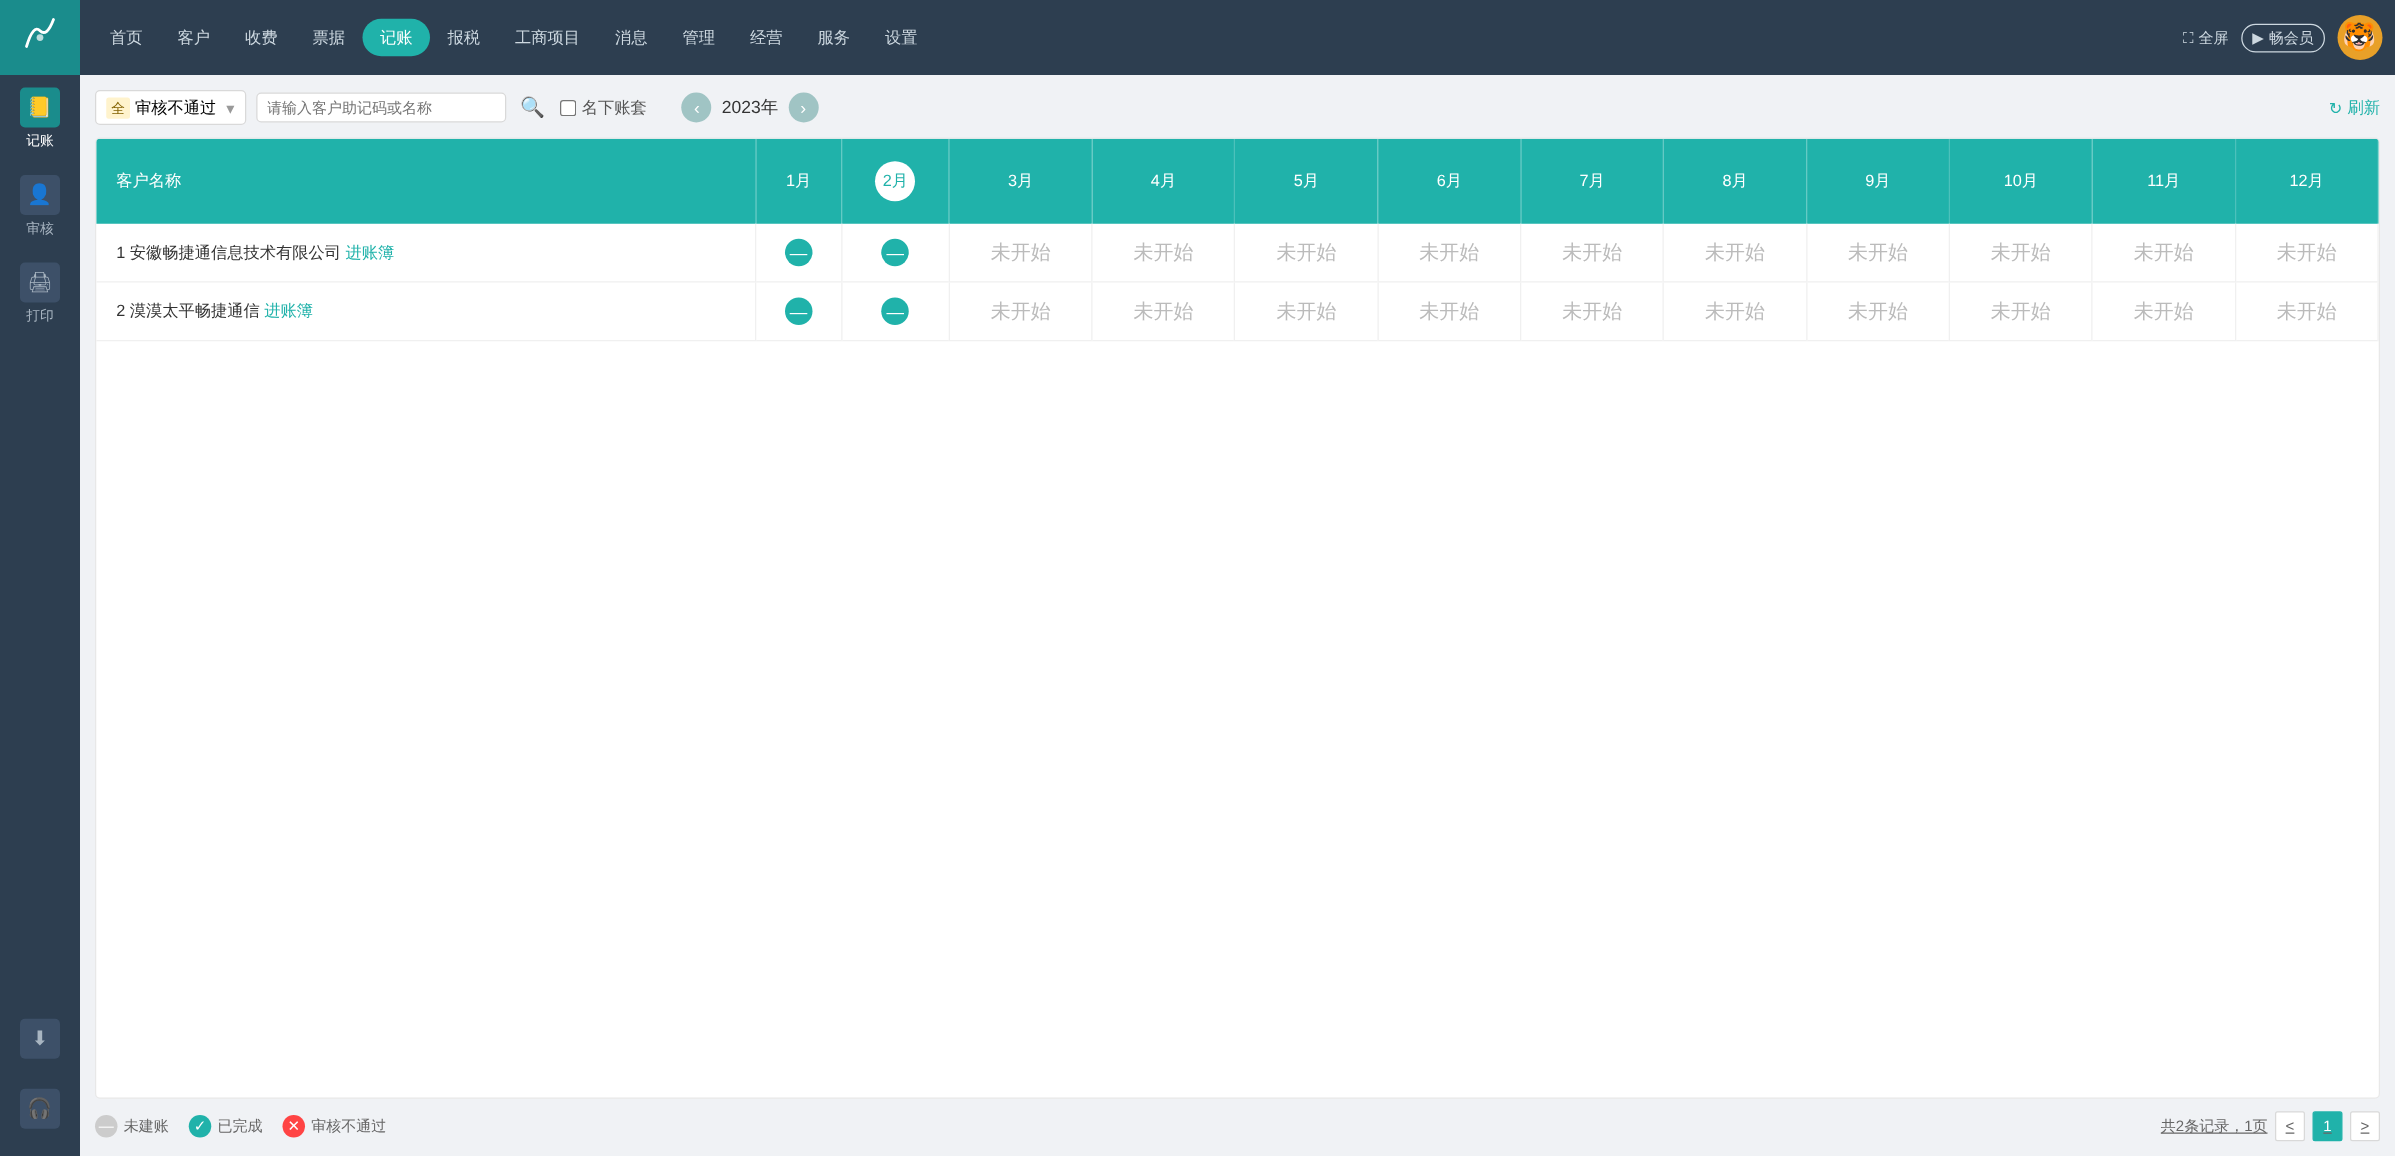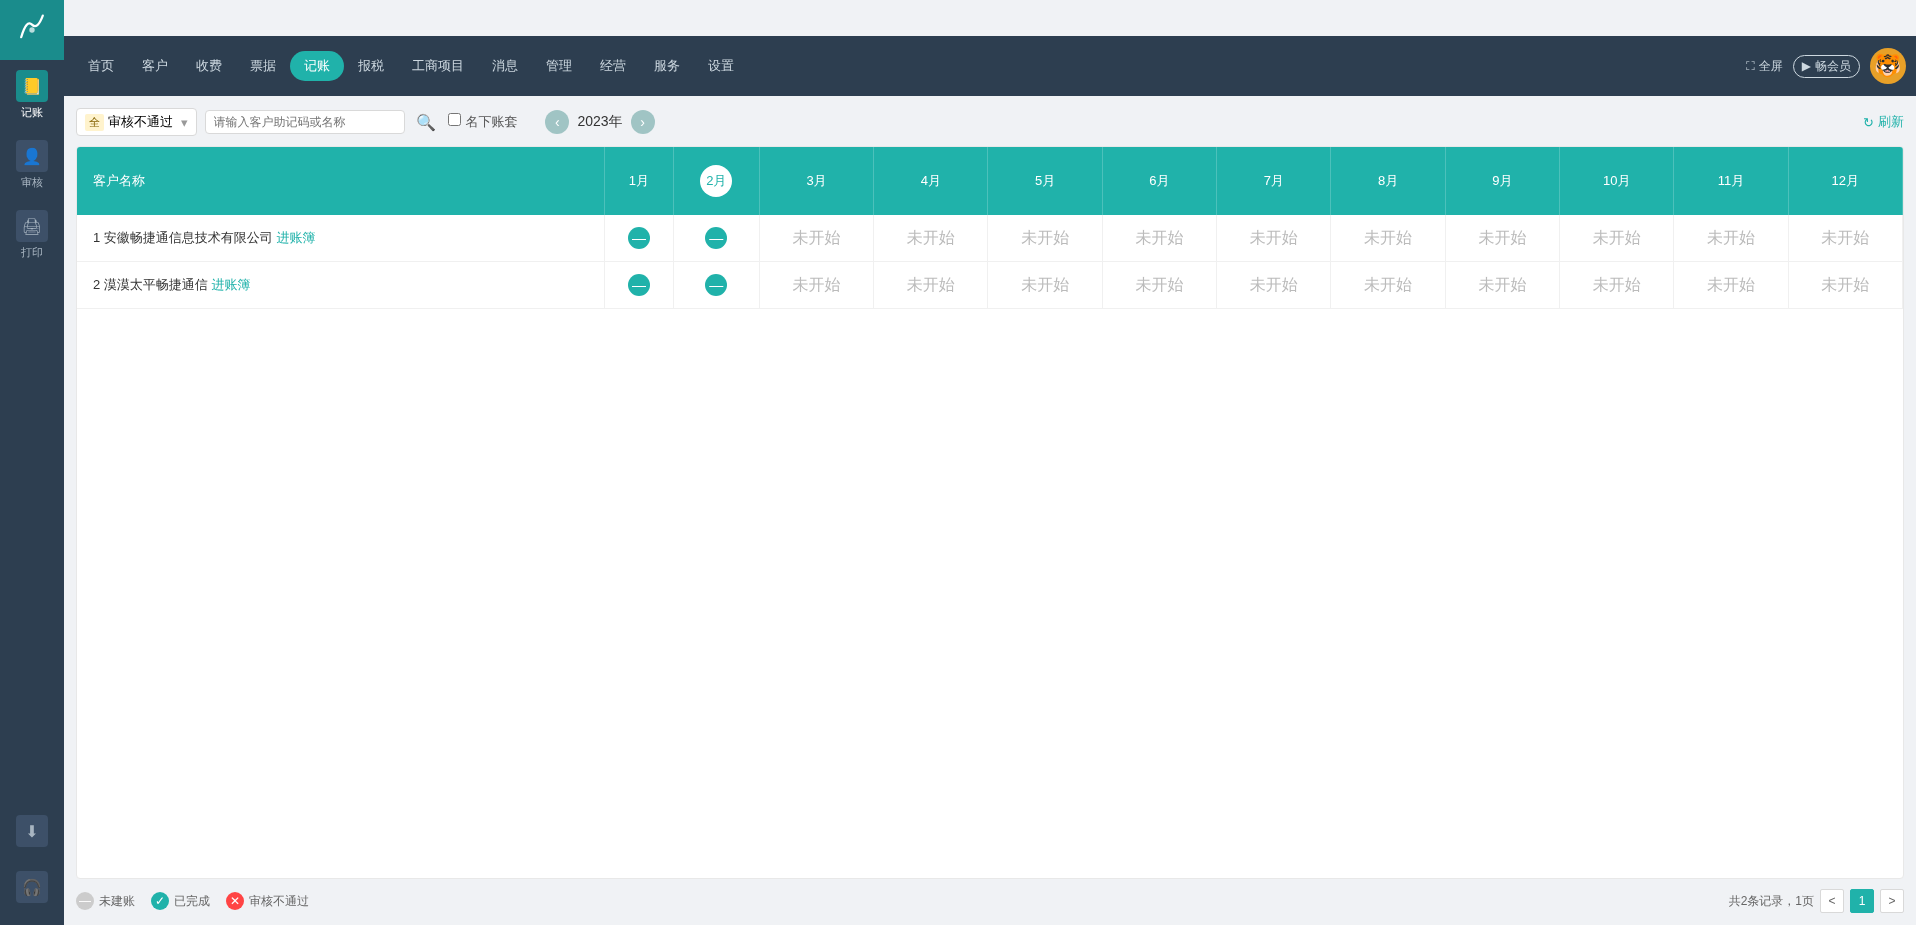--- a/index.html
+++ b/index.html
@@ -49,21 +49,21 @@
     .sidebar-bottom {
       margin-top: auto;
       display: flex;
       flex-direction: column;
       align-items: center;
       padding-bottom: 12px;
       gap: 4px;
     }
 
     
-    .main { flex: 1; display: flex; flex-direction: column; overflow: hidden; margin-top: 36px; }
+    .main { flex: 1; display: flex; flex-direction: column; overflow: hidden; }
 
     
     .topnav {
       height: 60px;
       background: #2d3e50;
       display: flex;
       align-items: center;
       padding: 0 10px;
       gap: 0;
       flex-shrink: 0;
@@ -117,21 +117,21 @@
       cursor: pointer; min-width: 120px;
     }
     .employee-select .tag { background: #fff3cd; color: #856404; padding: 1px 4px; border-radius: 2px; font-size: 11px; }
     .search-input {
       border: 1px solid #d9d9d9; border-radius: 4px;
       padding: 4px 8px; outline: none; width: 200px; color: #737373; font-size: 12px;
     }
     .search-btn {
       background: none; border: none; cursor: pointer; color: #666; font-size: 16px; padding: 2px 4px;
     }
-    .checkbox-label { display: flex; align-items: flex-start; gap: 4px; cursor: pointer; color: #555; font-size: 13px; }
+    .checkbox-label { display: flex; align-items: center; gap: 4px; cursor: pointer; color: #555; font-size: 13px; }
     .year-nav {
       display: flex; align-items: center; gap: 8px;
       margin-left: 20px; color: #333; font-size: 14px;
     }
     .year-nav .nav-arrow {
       width: 24px; height: 24px; border-radius: 50%; background: #a0c4c4; color: #fff;
       display: flex; align-items: center; justify-content: center; cursor: pointer; font-size: 14px;
     }
     .refresh-btn {
       margin-left: auto; display: flex; align-items: center; gap: 4px;
@@ -185,21 +185,21 @@
     .bottom-bar {
       display: flex; align-items: center; justify-content: space-between;
       padding: 10px 0 0 0; font-size: 12px; color: #666;
     }
     .legend { display: flex; align-items: center; gap: 16px; }
     .legend-item { display: flex; align-items: center; gap: 5px; }
     .legend-dot { width: 18px; height: 18px; border-radius: 50%; display: flex; align-items: center; justify-content: center; font-size: 12px; color: #fff; }
     .legend-dot.grey { background: #ccc; }
     .legend-dot.teal { background: #20b2aa; }
     .legend-dot.red { background: #f44; }
-    .pagination { display: flex; align-items: center; gap: 6px; }
+    .pagination { display: flex; align-items: center; gap: 6px; text-decoration: underline; }
     .page-btn {
       width: 24px; height: 24px; border: 1px solid #d9d9d9; background: #fff;
       display: flex; align-items: center; justify-content: center; cursor: pointer;
       border-radius: 2px; font-size: 12px; color: #666;
     }
     .page-btn.active { background: #20b2aa; color: #fff; border-color: #20b2aa; }
   </style>
 </head>
 <body>
 

